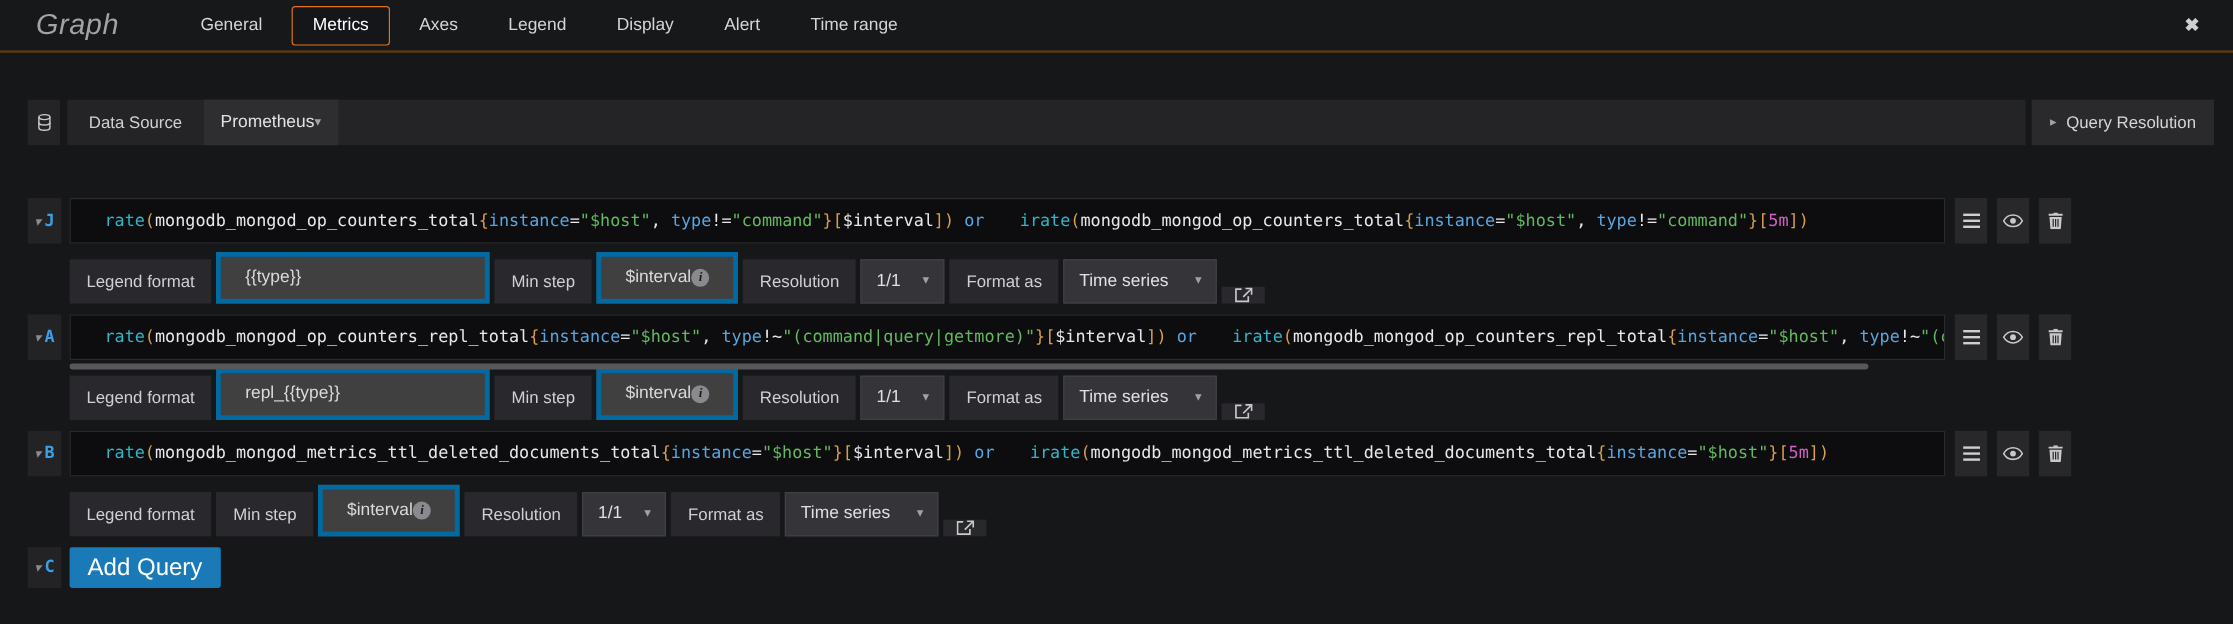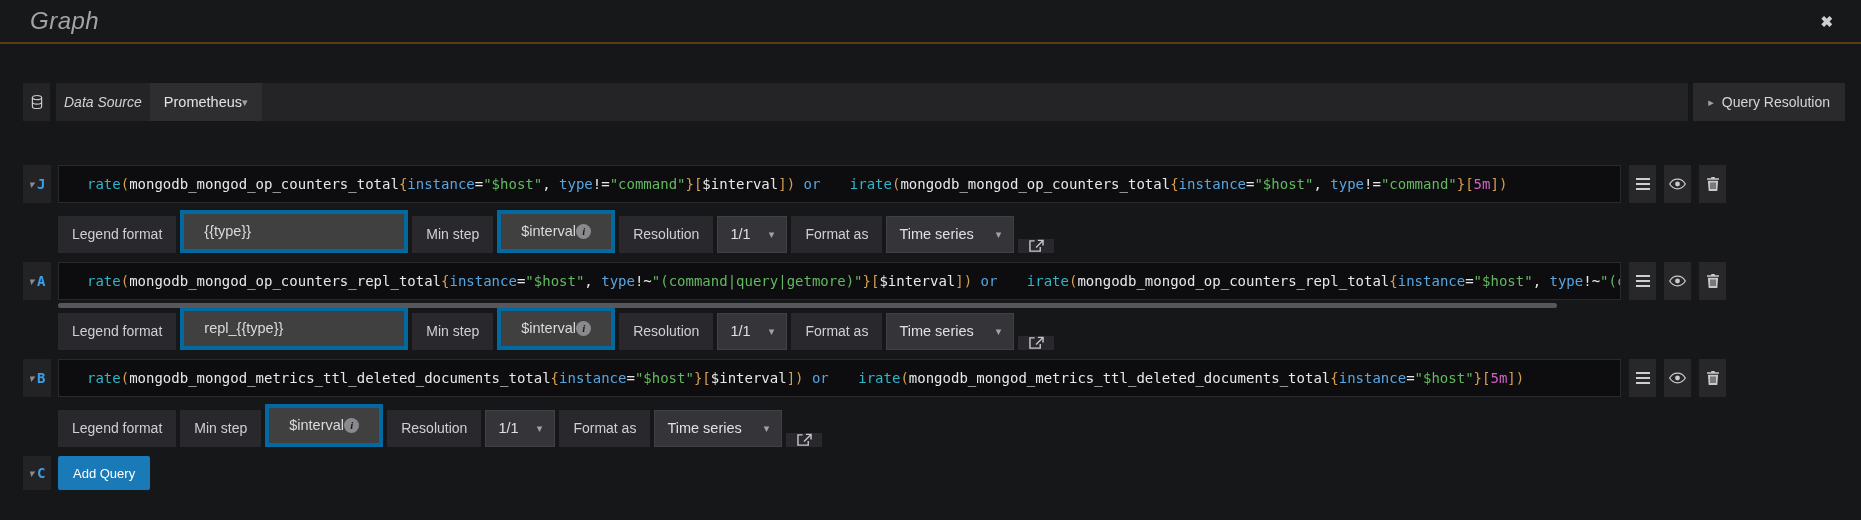--- a/index.html
+++ b/index.html
@@ -36,21 +36,21 @@
     margin-left:auto;color:#cfcfd1;font-size:15px;font-weight:bold;
     cursor:pointer;line-height:1;
   }
   
   .ds-row{display:flex;margin:39px 16px 0 23px;height:38px;}
   .ds-iconbtn{
     width:27px;flex:0 0 auto;background:#242427;display:flex;
     align-items:center;justify-content:center;margin-right:6px;cursor:pointer;
   }
   .ds-bar{flex:1;display:flex;background:#242427;margin-right:5px;}
-  .ds-label{padding:0 8px;line-height:38px;font-size:14px;color:#d0d0d2;font-style:italic;}
+  .ds-label{padding:0 18px;line-height:38px;font-size:14px;color:#d0d0d2;}
   .ds-select{
     background:#2e2e31;padding:0 14px;line-height:38px;font-size:14.5px;
     color:#e2e2e4;display:flex;align-items:center;cursor:pointer;
   }
   .qi-btn{
     flex:0 0 auto;background:#2a2a2d;padding:0 15px;line-height:38px;
     font-size:14px;color:#d5d5d7;cursor:pointer;display:flex;
     align-items:center;gap:8px;
   }
   .caret{font-size:11px;color:#9fa3a8;font-style:normal;}
@@ -113,31 +113,40 @@
   }
   .share{
     width:36px;background:#29292d;display:flex;align-items:center;
     justify-content:center;cursor:pointer;
   }
   .fill{flex:1;background:#242428;margin-right:0;}
   
   .add-row{display:flex;margin:0 0 0 23px;height:34px;}
   .add-row .q-toggle{height:34px;}
   .add-btn{
-    border:none;background:#1a7ab8;color:#ffffff;font-size:13px;
+    border:none;background:#1a7ab8;color:#ffffff;font-size:20px;
     font-family:"Liberation Sans",sans-serif;padding:0 15px;cursor:pointer;
     border-radius:2px;height:34px;
   }
   svg{display:block;}
 </style>
 </head>
 <body>
 
 <div class="hdr">
   <div class="hdr-title">Graph</div>
+  <div class="tabbar">
+      <div class="tab">General</div>
+      <div class="tab active">Metrics</div>
+      <div class="tab">Axes</div>
+      <div class="tab">Legend</div>
+      <div class="tab">Display</div>
+      <div class="tab">Alert</div>
+      <div class="tab">Time range</div>
+    </div>
   <div class="hdr-close">✖</div>
 </div>
 
 <div class="ds-row">
   <div class="ds-iconbtn">
     <span>
       <svg width="16" height="17" viewBox="0 0 16 17" fill="none" stroke="#c9c9cb" stroke-width="1.2">
         <ellipse cx="8" cy="3.6" rx="4.6" ry="2.1"></ellipse>
         <path d="M3.4 3.6v4.4c0 1.16 2.06 2.1 4.6 2.1s4.6-.94 4.6-2.1V3.6"></path>
         <path d="M3.4 8v4.4c0 1.16 2.06 2.1 4.6 2.1s4.6-.94 4.6-2.1V8"></path>

